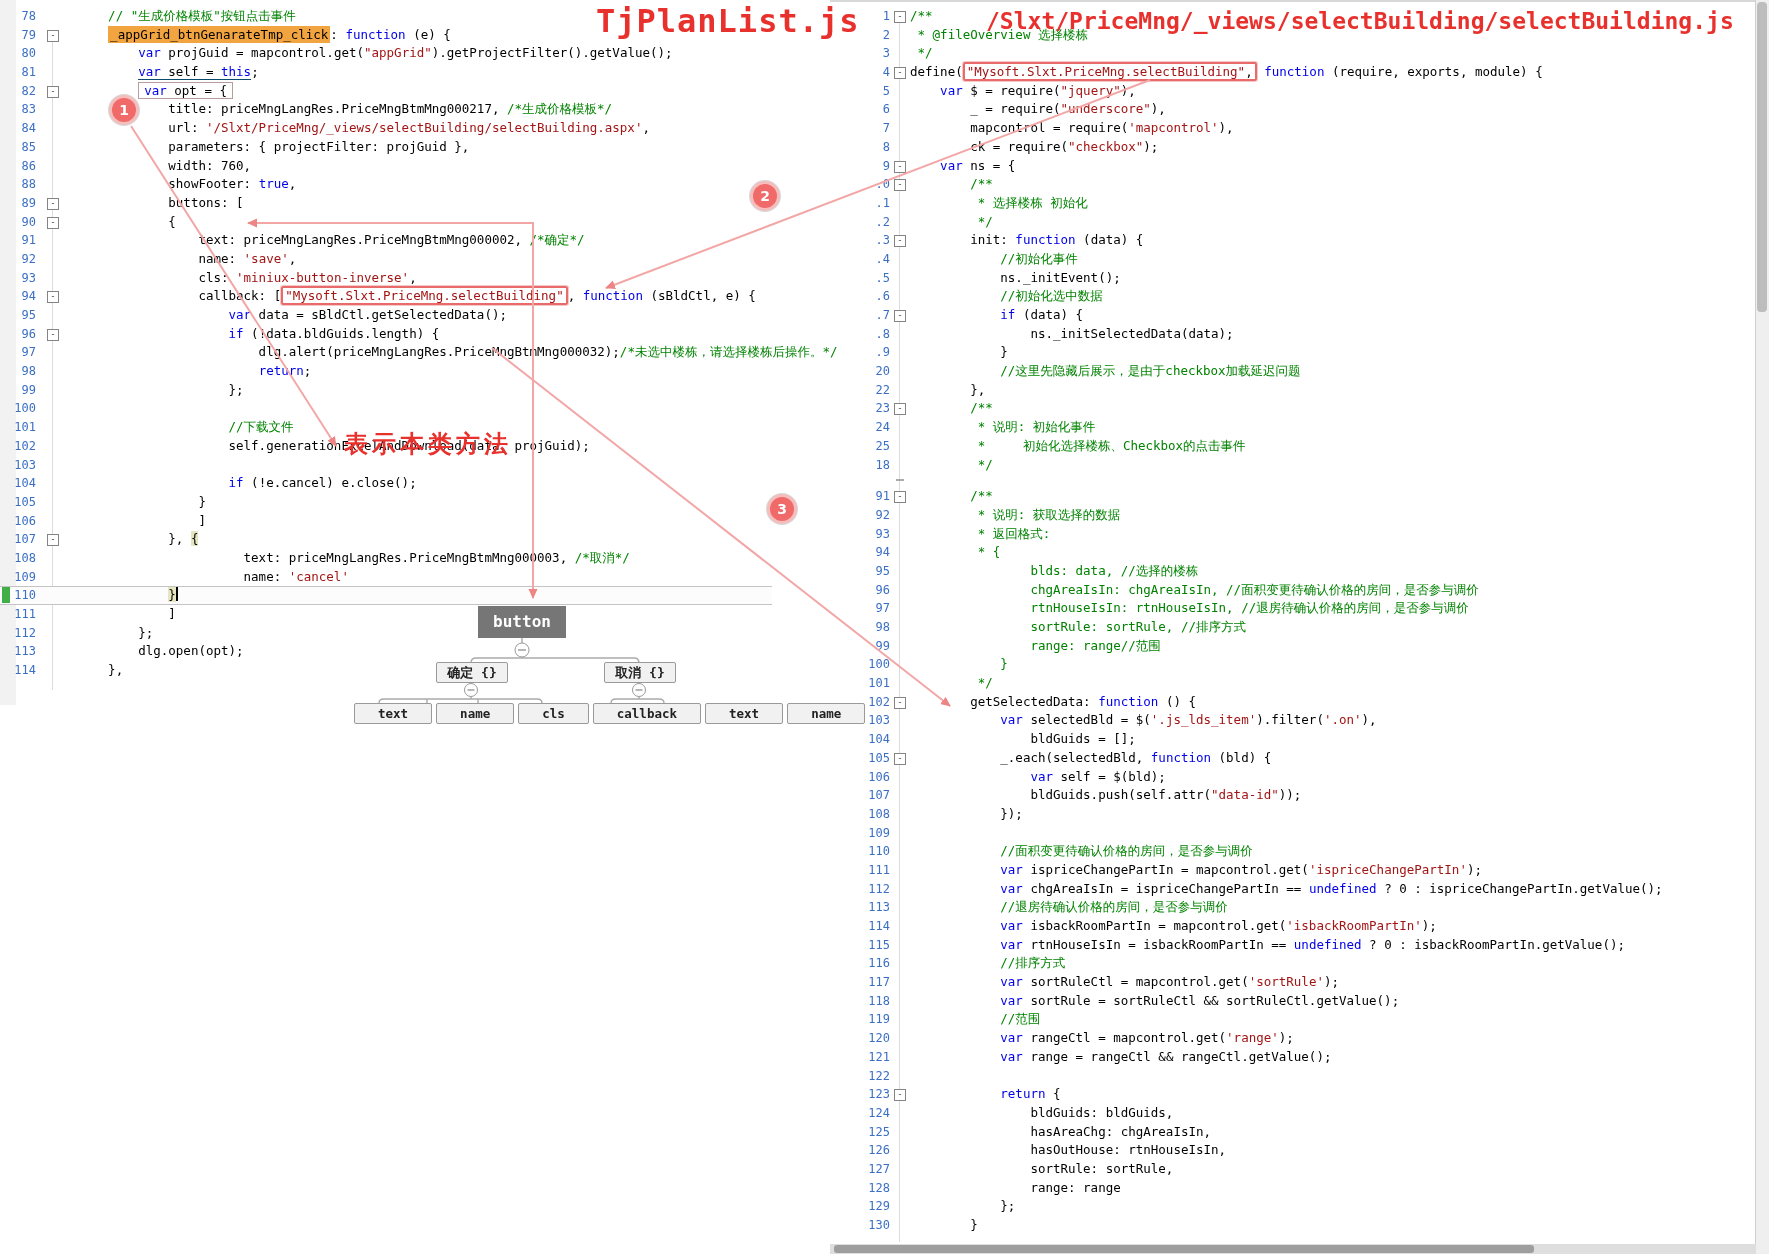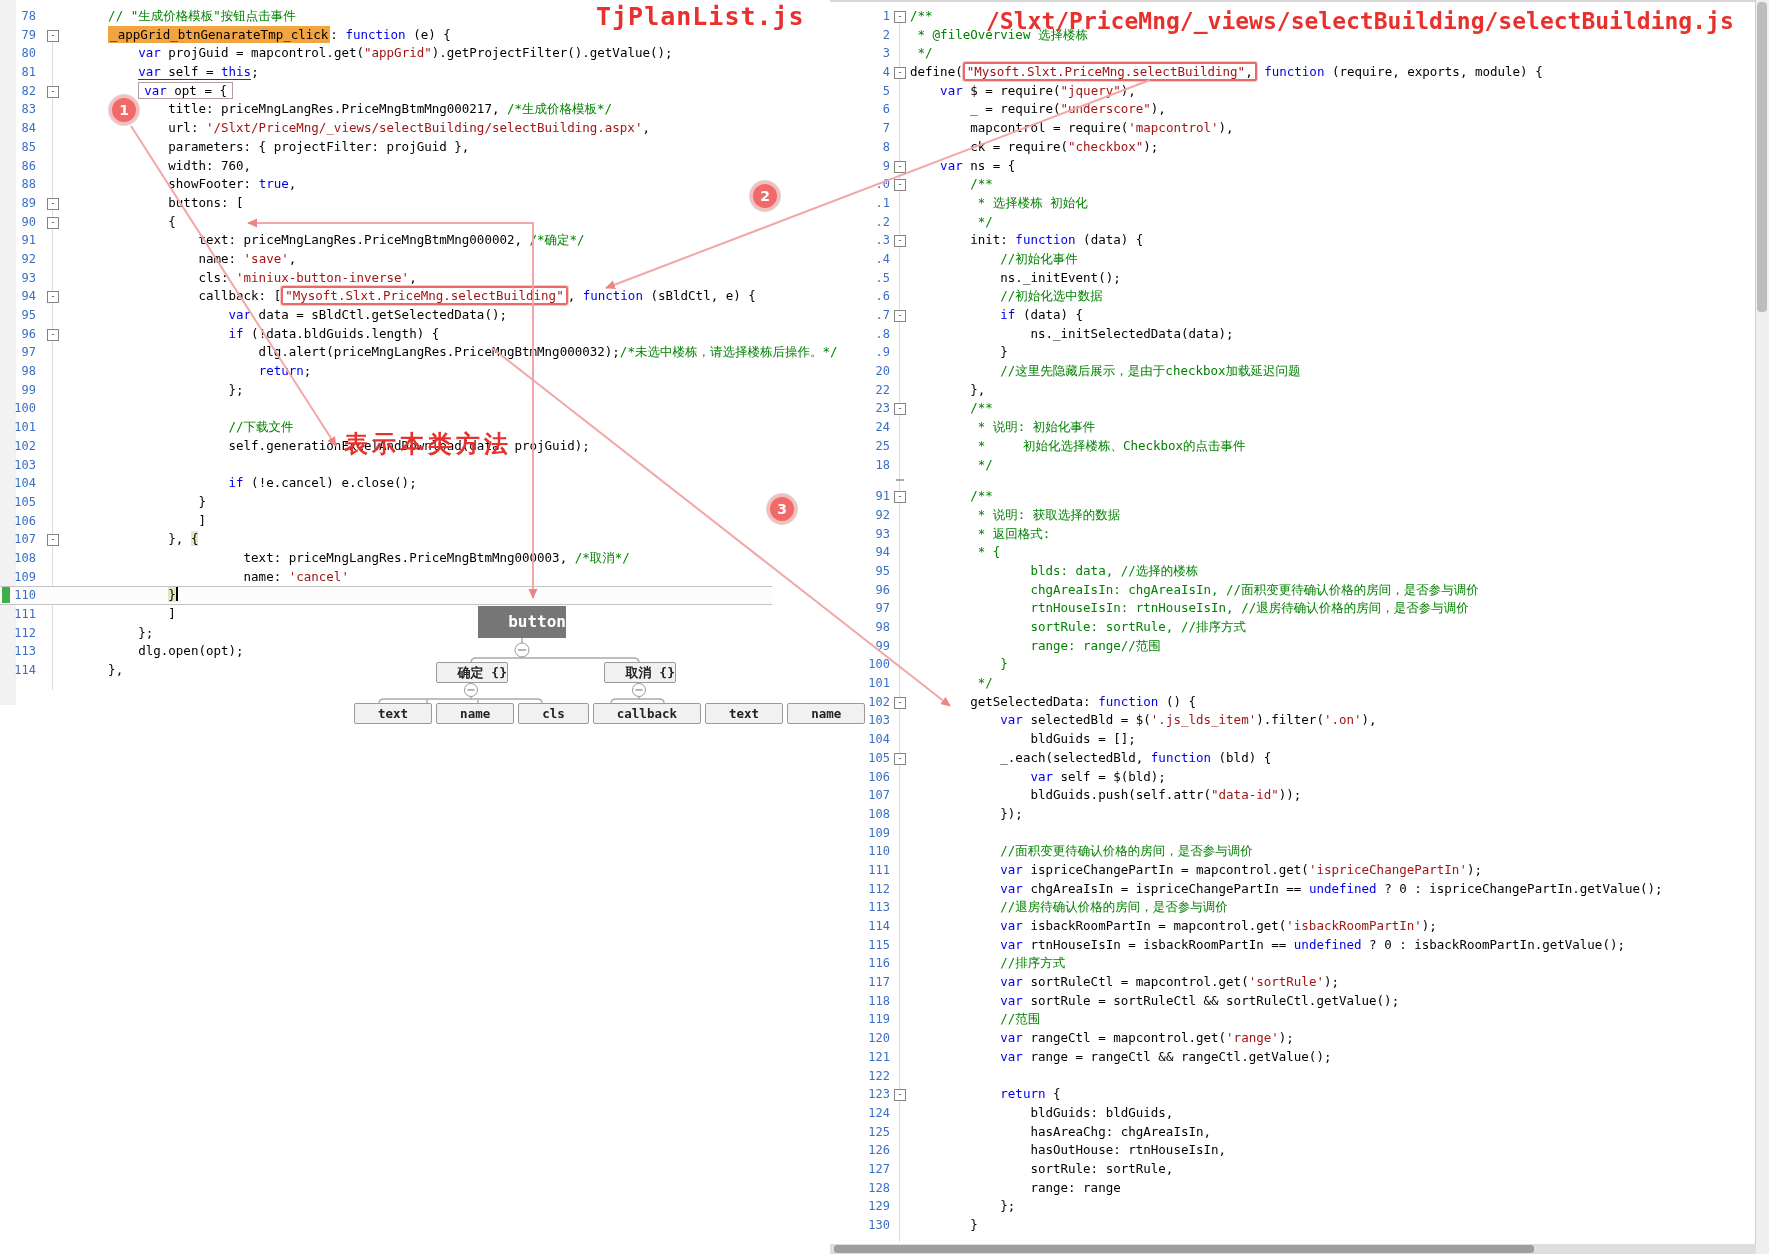--- a/index.html
+++ b/index.html
@@ -38,29 +38,29 @@
   
   .indicator-strip{position:absolute;left:0;top:0;width:16px;height:705px;background:#f2f2f2;}
   .fold-guide{position:absolute;width:1px;background:#dcdcdc;}
   .top-line{position:absolute;left:830px;top:0;width:939px;height:2px;background:#d8d8d8;}
   .vscroll{position:absolute;right:0;top:0;width:13px;height:1254px;background:#efefef;border-left:1px solid #cfcfcf;}
   .vscroll .thumb{position:absolute;left:1px;top:2px;width:10px;height:310px;background:#bdbdbd;border-radius:4px;}
   .hscroll{position:absolute;left:830px;top:1244px;width:926px;height:10px;background:#dedede;}
   .hscroll .thumb{position:absolute;left:4px;top:1px;width:700px;height:8px;background:#9e9e9e;border-radius:3px;}
   
   .title-red{position:absolute;color:#e8312d;font-family:"DejaVu Sans Mono",monospace;font-weight:bold;z-index:7;white-space:nowrap;}
-  #title-left{left:596px;top:2px;font-size:25px;letter-spacing:1px;}
+  #title-left{left:596px;top:2px;font-size:32px;letter-spacing:1px;}
   #title-right{left:986px;top:8px;font-size:23px;}
   #method-note{left:344px;top:428px;font-size:24px;letter-spacing:4px;}
   .badge{position:absolute;width:24px;height:24px;border-radius:50%;background:#f06a6a;border:3px solid #f6bdbd;
          box-shadow:0 0 0 1px #d8d8d8;color:#fff;font:bold 14px/24px "DejaVu Sans",sans-serif;text-align:center;z-index:7;}
   #svg-overlay{position:absolute;left:0;top:0;z-index:5;pointer-events:none;}
   
   .dg-box{position:absolute;background:#f1f1f1;border:1px solid #9a9a9a;border-radius:2px;color:#222;
-          font:bold 13px/19px "DejaVu Sans Mono",monospace;text-align:right;z-index:6;}
+          font:bold 13px/19px "DejaVu Sans Mono",monospace;text-align:center;z-index:6;}
   #dg-root{left:478px;top:606px;width:88px;height:32px;background:#767676;color:#fff;
            font:bold 16px/32px "DejaVu Sans Mono",monospace;border:none;border-radius:0;}
   #dg-confirm{left:436px;top:662px;width:70px;height:19px;}
   #dg-cancel{left:604px;top:662px;width:70px;height:19px;}
   #dg-leaves{position:absolute;left:354px;top:703px;display:flex;gap:4px;z-index:6;}
   .dg-leaf{background:#f1f1f1;border:1px solid #9a9a9a;border-radius:2px;color:#222;
            font:bold 12.5px/17px "DejaVu Sans Mono",monospace;padding:1px 23px;white-space:nowrap;}
 </style>
 </head>
 <body>

